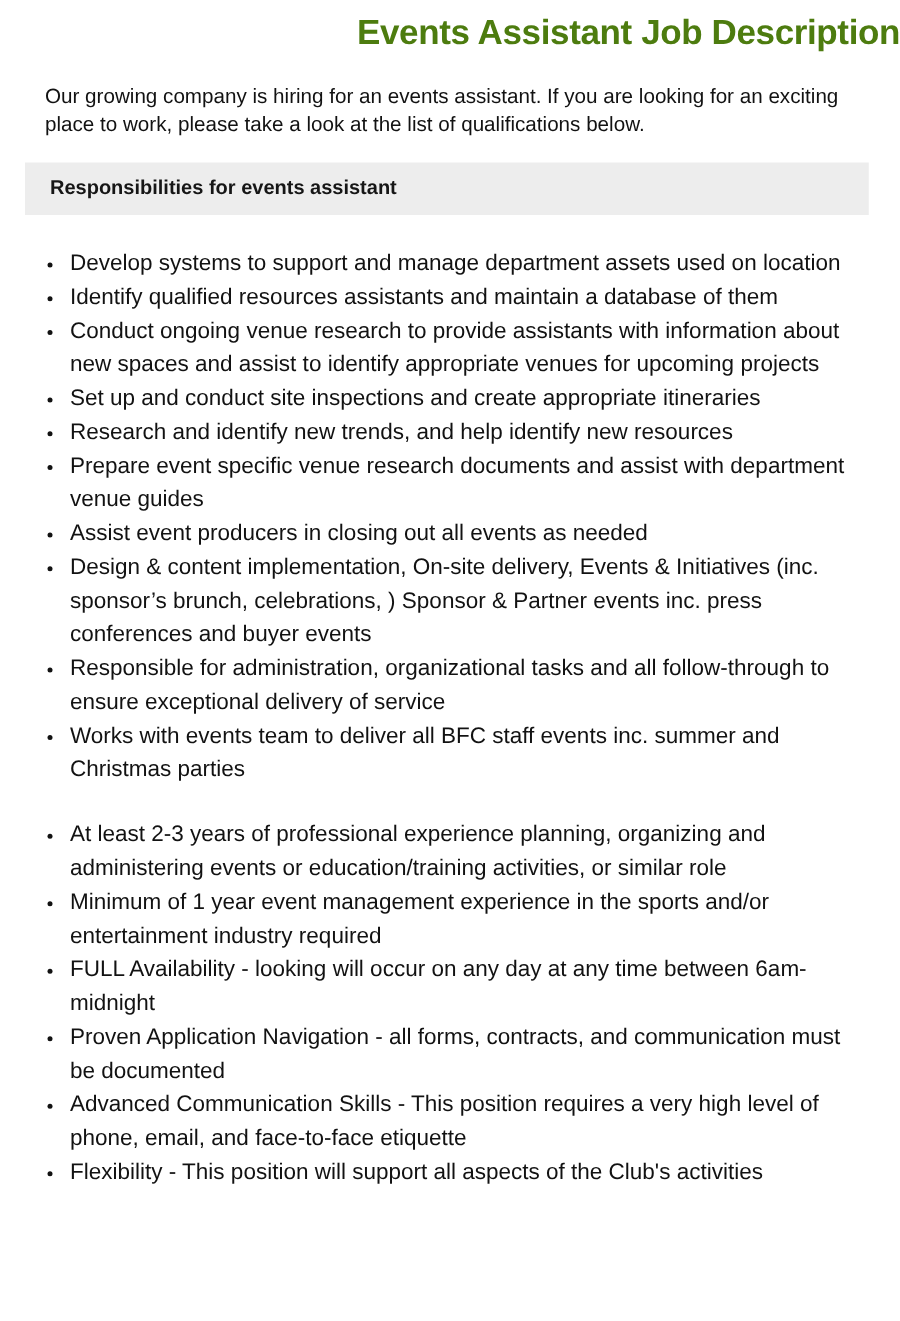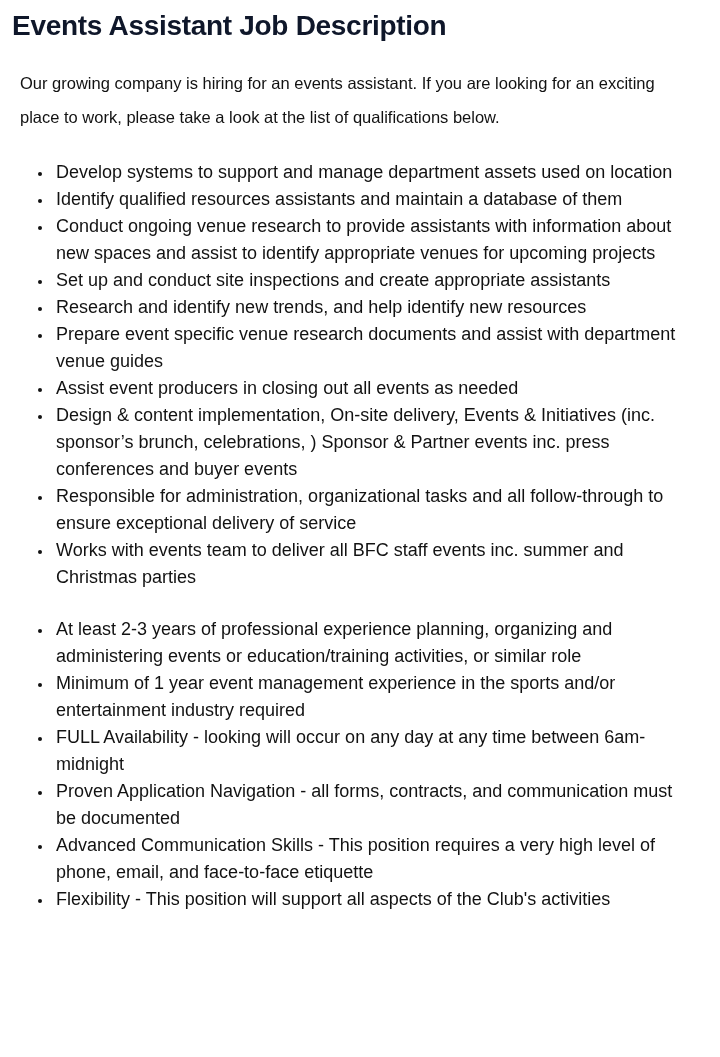--- a/index.html
+++ b/index.html
@@ -14,30 +14,30 @@
     font-family: "Liberation Sans", sans-serif;
     color: #121212;
     -webkit-font-smoothing: antialiased;
   }
   .page {
     padding-top: 4px;
   }
   .doc-title {
     font-size: 28px;
     font-weight: 800;
-    text-align: left;
+    text-align: right;
     margin: 4px 0 0 12px;
     letter-spacing: -0.3px;
     line-height: 36px;
-    color: #0f172a;
+    color: #4d7c0f;
   }
   .intro {
-    margin: 22px 24px 0 20px;
+    margin: 22px 24px 0 36px;
     font-size: 16.5px;
-    line-height: 34px;
+    line-height: 23px;
   }
   .section-header {
     background: #ededed;
     margin: 18px 25px 0 20px;
     padding: 12px 16px 12px 20px;
     font-size: 16px;
     font-weight: 700;
     line-height: 18px;
     color: #161616;
   }
@@ -57,26 +57,29 @@
 </style>
 </head>
 <body>
 
 <div class="page">
 
   <h1 class="doc-title">Events Assistant Job Description</h1>
 
   <p class="intro">Our growing company is hiring for an events assistant. If you are looking for an exciting place to work, please take a look at the list of qualifications below.</p>
 
+  <div class="section-header">
+    <span>Responsibilities for events assistant</span>
+  </div>
 
   <ul class="bullet-list">
     <li>Develop systems to support and manage department assets used on location</li>
     <li>Identify qualified resources assistants and maintain a database of them</li>
     <li>Conduct ongoing venue research to provide assistants with information about new spaces and assist to identify appropriate venues for upcoming projects</li>
-    <li>Set up and conduct site inspections and create appropriate assistants</li>
+    <li>Set up and conduct site inspections and create appropriate itineraries</li>
     <li>Research and identify new trends, and help identify new resources</li>
     <li>Prepare event specific venue research documents and assist with department venue guides</li>
     <li>Assist event producers in closing out all events as needed</li>
     <li>Design &amp; content implementation, On-site delivery, Events &amp; Initiatives (inc. sponsor’s brunch, celebrations, ) Sponsor &amp; Partner events inc. press conferences and buyer events</li>
     <li>Responsible for administration, organizational tasks and all follow-through to ensure exceptional delivery of service</li>
     <li>Works with events team to deliver all BFC staff events inc. summer and Christmas parties</li>
   </ul>
 
 
   <ul class="bullet-list">

